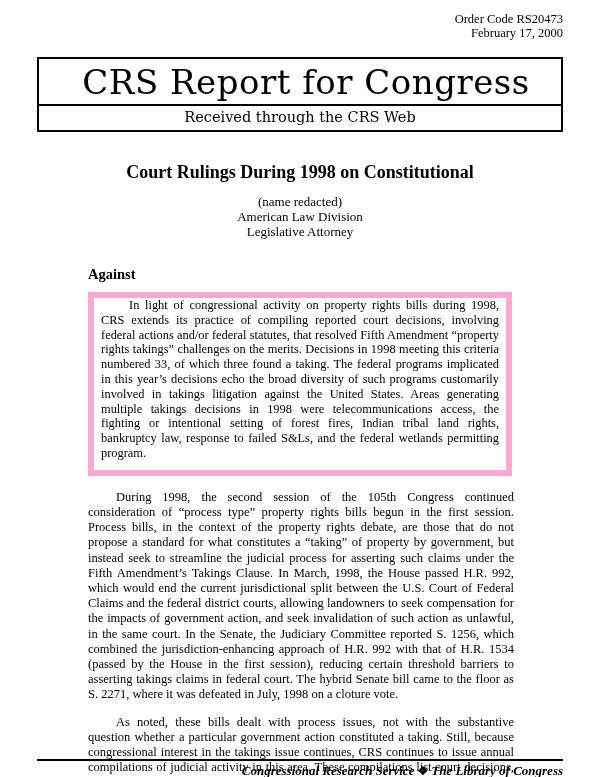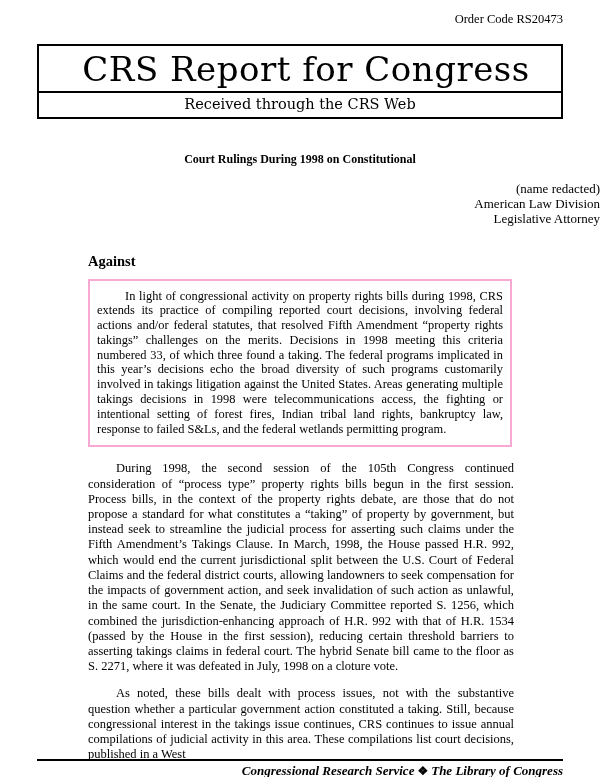--- a/index.html
+++ b/index.html
@@ -47,40 +47,40 @@
     font-size: 14.5px;
     line-height: 18px;
     padding: 2px 0 4px 0;
   }
 
   
   .report-title {
     margin-top: 28px;
     text-align: center;
     font-weight: bold;
-    font-size: 12px;
+    font-size: 18px;
     line-height: 24px;
   }
   .authors {
     margin-top: 10px;
-    text-align: right;
+    text-align: center;
     font-size: 13px;
     line-height: 15px;
   }
 
   
   .summary-heading {
     margin: 27px 0 0 88px;
     font-weight: bold;
     font-size: 14.5px;
   }
   .summary-box {
     margin: 9px 88px 0 88px;
-    border: 2px solid #f9a8d4;
-    padding: 8px 7px 9px 7px;
+    border: 6px solid #f9a8d4;
+    padding: 0 7px 9px 7px;
     font-size: 12.4px;
     line-height: 14.8px;
     text-align: justify;
   }
   .summary-box p, .content p {
     margin: 0;
     text-indent: 28px;
   }
 
   
@@ -114,20 +114,21 @@
     font-size: 12px;
   }
 </style>
 </head>
 <body>
 
 <div class="page">
 
   <div class="corner">
     <div>Order Code RS20473</div>
+    <div>February 17, 2000</div>
   </div>
 
   <div class="masthead">
     <div class="masthead-title">CRS Report for Congress</div>
     <hr class="masthead-rule">
     <div class="masthead-subtitle">Received through the CRS Web</div>
   </div>
 
   <div class="report-title">
     <div>Court Rulings During 1998 on Constitutional</div>

